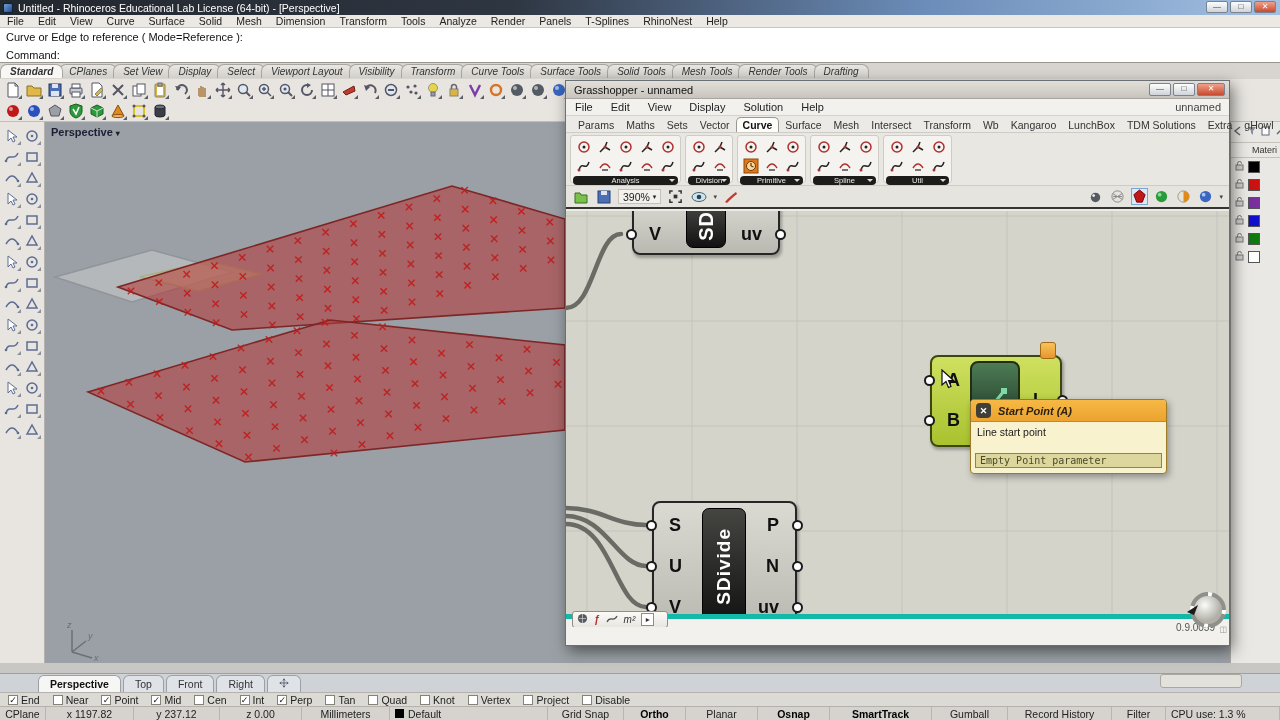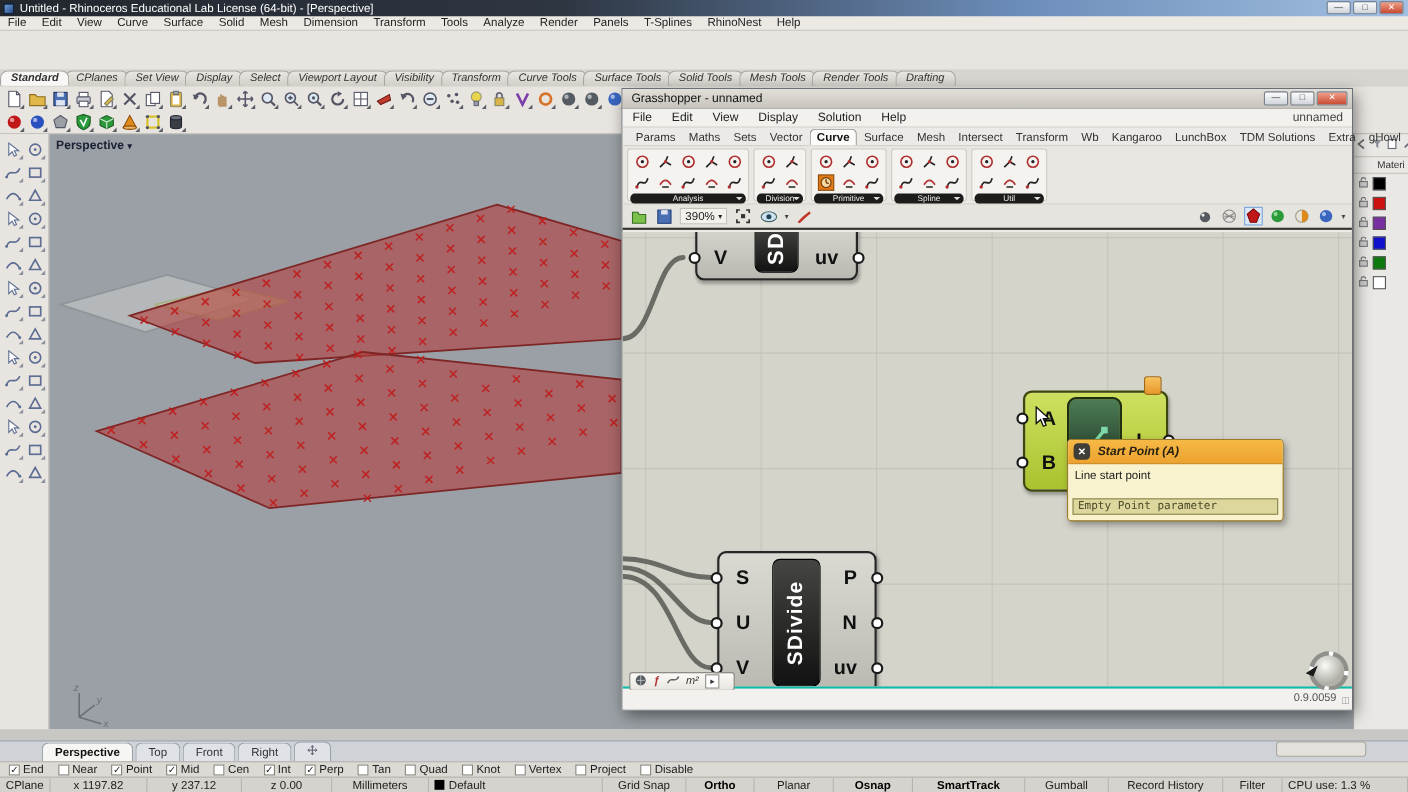--- a/index.html
+++ b/index.html
@@ -110,22 +110,22 @@
     border-left:3px solid transparent; border-right:3px solid transparent; border-top:3px solid #ddd; }
   #gh-cvtools { height:23px; background:#e6e4df; border-bottom:2px solid #35352f;
     display:flex; align-items:center; gap:6px; padding:0 6px; font-size:10.5px; color:#222; position:relative; }
   #gh-zoom { display:flex; align-items:center; gap:3px; border:1px solid #c5c2ba;
     background:#f2f1ec; padding:0 4px; height:15px; }
   #gh-cvtools .right { position:absolute; right:6px; display:flex; gap:5px; align-items:center; }
   .cvt { width:17px; height:17px; display:flex; align-items:center; justify-content:center; }
   .cvt.sel { border:1px solid #7aa6d8; background:#dce8f6; }
   #gh-canvas { position:absolute; left:0px; top:130px; width:663px; height:416px;
     background:#d5d4cb; overflow:hidden; }
-  #gh-bottom { position:absolute; left:0; bottom:0; width:663px; height:21px; background:#f2f1ed;
-    border-top:2px solid #14b8a6; font-size:10px; color:#555;text-align:center; }
+  #gh-bottom { position:absolute; left:0; bottom:0; width:663px; height:31px; background:#f2f1ed;
+    border-top:5px solid #14b8a6; font-size:10px; color:#555;text-align:center; }
   #gh-version { position:absolute; right:14px; top:3px; }
   #gh-grip { position:absolute; right:2px; top:6px; color:#999; font-size:8px; }
 
   
   .gh-comp { position:absolute; border:2.5px solid #262626; border-radius:8px;
     box-shadow:1.5px 2.5px 3px rgba(0,0,0,0.28); }
   .gh-comp.gray { background:linear-gradient(#dadad3,#b9b8b1); }
   .gh-comp.green { background:linear-gradient(#cfe060,#a9c22e); border-color:#3c470f; }
   .gh-center { position:absolute; top:5px; bottom:5px; background:linear-gradient(#454542,#121212);
     border:1px solid #000; border-radius:7px; display:flex; align-items:center; justify-content:center; }
@@ -184,20 +184,24 @@
       <span>Transform</span>
       <span>Tools</span>
       <span>Analyze</span>
       <span>Render</span>
       <span>Panels</span>
       <span>T-Splines</span>
       <span>RhinoNest</span>
       <span>Help</span>
     </div>
 
+  <div id="cmdarea" class="abs">
+    <div id="cmd-history">Curve or Edge to reference ( Mode=Reference ):</div>
+    <div id="cmd-prompt">Command:</div>
+  </div>
 
   <div id="tabsrow" class="abs">
       <div class="ttab active">Standard</div>
       <div class="ttab">CPlanes</div>
       <div class="ttab">Set View</div>
       <div class="ttab">Display</div>
       <div class="ttab">Select</div>
       <div class="ttab">Viewport Layout</div>
       <div class="ttab">Visibility</div>
       <div class="ttab">Transform</div>

